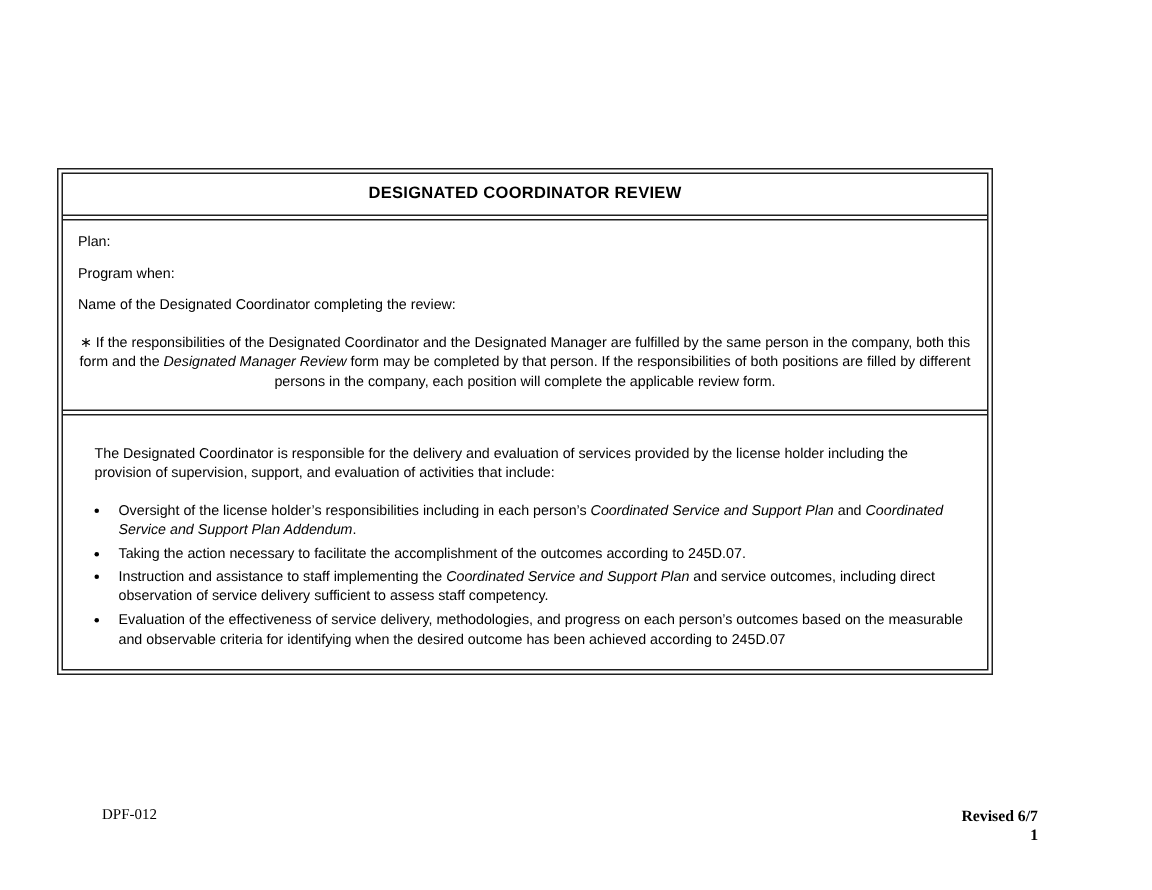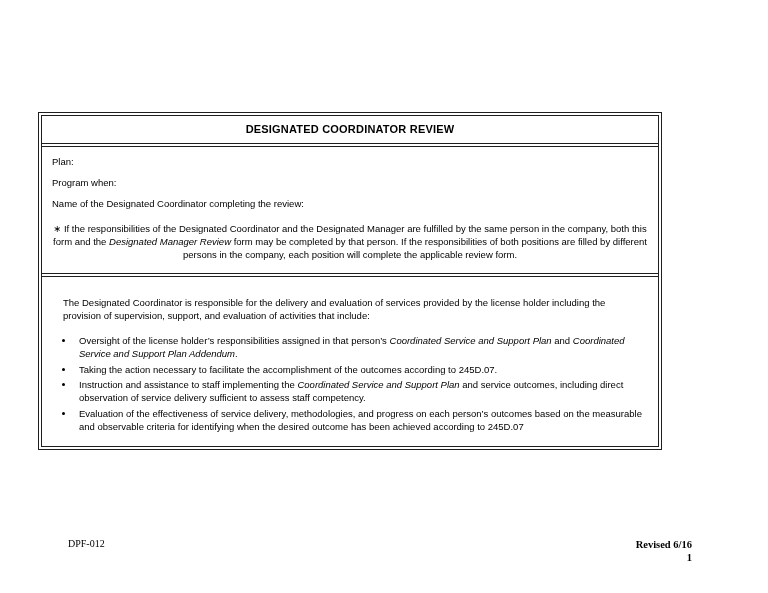--- a/index.html
+++ b/index.html
@@ -137,28 +137,28 @@
     <div class="sec fields-sec">
       <p class="field">Plan:</p>
       <p class="field">Program when:</p>
       <p class="field">Name of the Designated Coordinator completing the review:</p>
       <p class="note"><span>∗  If the responsibilities of the Designated Coordinator and the Designated Manager are fulfilled by the same person in the company, both this form and the </span><em>Designated Manager Review</em><span> form may be completed by that person. If the responsibilities of both positions are filled by different persons in the company, each position will complete the applicable review form.</span></p>
     </div>
 
     <div class="sec resp-sec">
       <p class="intro">The Designated Coordinator is responsible for the delivery and evaluation of services provided by the license holder including the provision of supervision, support, and evaluation of activities that include:</p>
       <ul>
-        <li class="bullet"><span>Oversight of the license holder’s responsibilities assigned in that person’s </span><em>Coordinated Service and Support Plan</em><span> and </span><em>Coordinated Service and Support Plan Addendum</em><span>.</span></li>
+        <li class="bullet"><span>Oversight of the license holder’s responsibilities including in each person’s </span><em>Coordinated Service and Support Plan</em><span> and </span><em>Coordinated Service and Support Plan Addendum</em><span>.</span></li>
         <li class="bullet"><span>Taking the action necessary to facilitate the accomplishment of the outcomes according to 245D.07.</span></li>
         <li class="bullet"><span>Instruction and assistance to staff implementing the </span><em>Coordinated Service and Support Plan</em><span> and service outcomes, including direct observation of service delivery sufficient to assess staff competency.</span></li>
         <li class="bullet"><span>Evaluation of the effectiveness of service delivery, methodologies, and progress on each person’s outcomes based on the measurable and observable criteria for identifying when the desired outcome has been achieved according to 245D.07</span></li>
       </ul>
     </div>
 
   </div>
 
   <div class="footer-left">DPF-012</div>
   <div class="footer-right">
-    <div>Revised 6/16</div>
+    <div>Revised 6/7</div>
     <div>1</div>
   </div>
 
 </div>
 
 </body></html>

